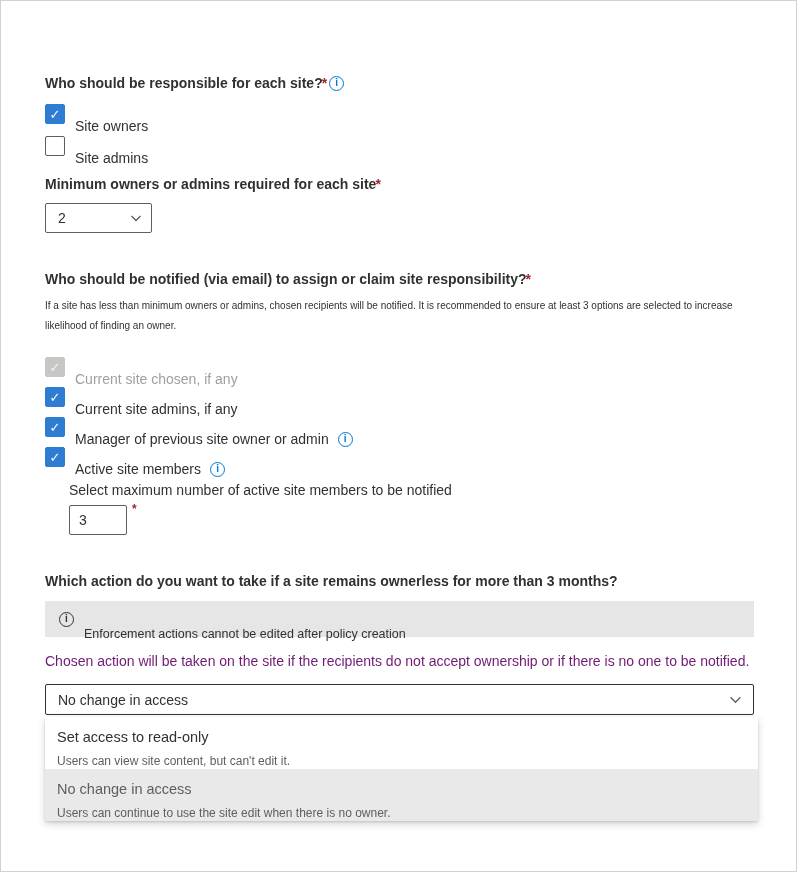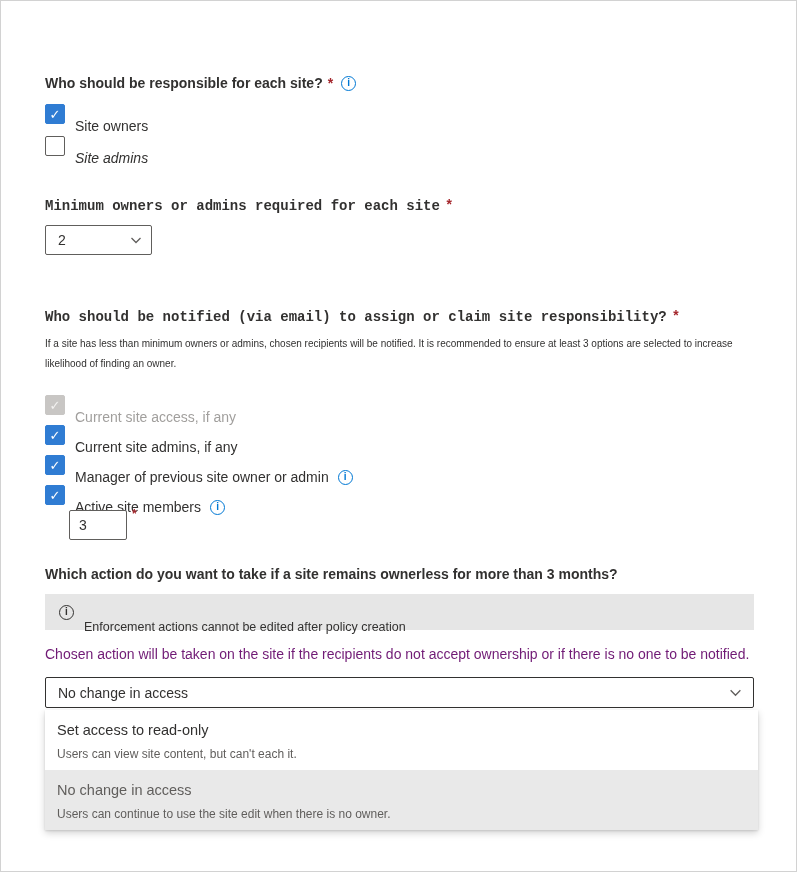--- a/index.html
+++ b/index.html
@@ -15,21 +15,21 @@
     background:#fff;
     overflow:hidden;
   }
   .content { padding:33px 44px 0 44px; }
 
   h1.page-title {
     font-size:25px; line-height:28px; font-weight:700; color:#201f1e;
   }
 
   .q-label {
-    display:flex; align-items:center; gap:6px;
+    display:flex; align-items:center; 
     font-size:14px; font-weight:700; color:#323130; line-height:20px;
   }
   .required { color:#a4262c; font-weight:700; margin-left:-1px; }
 
   .info-icon {
     width:15px; height:15px; border-radius:50%;
     display:inline-flex; align-items:center; justify-content:center;
     font-size:10px; line-height:1; font-weight:600;
     border:1px solid #0078d4; color:#0078d4; margin-left:2px;
     flex:none;
@@ -81,52 +81,52 @@
     margin-top:13px; width:709px; height:31px;
     border:1px solid #323130; border-radius:2px; background:#fff;
     display:flex; align-items:center; justify-content:space-between;
     padding:0 11px 0 12px; font-size:14px; color:#323130; cursor:pointer;
   }
 
   .listbox {
     margin-top:2px; width:713px; background:#fff;
     box-shadow:0 3.2px 7.2px rgba(0,0,0,0.18), 0 0.6px 1.8px rgba(0,0,0,0.11);
   }
-  .option { padding:11px 12px 8px 12px; cursor:pointer; }
+  .option { padding:11px 12px 0 12px; cursor:pointer; }
   .option .opt-title { font-size:14.5px; color:#323130; line-height:19px; }
   .option .opt-desc { font-size:12px; color:#605e5c; margin-top:7px; line-height:15px; }
   .option.selected { background:#e9e9e9; }
   .option.selected .opt-title { color:#605e5c; }
 
   .mt-sec1 { margin-top:39px; }
-  .mt-gap-lg { margin-top:40px;font-family:Liberation Mono, monospace; }
-  .mt-sec2 { margin-top:52px;font-family:Liberation Mono, monospace; }
+  .mt-gap-lg { margin-top:18px; }
+  .mt-sec2 { margin-top:36px; }
   .cb-group-2 { margin-top:10px; }
-  .mt-sec3 { margin-top:24px; }
+  .mt-sec3 { margin-top:36px; }
 </style>
 </head>
 <body>
 
 <div class="panel">
   <div class="content">
 
 
     <div class="q-label mt-sec1">
       <span>Who should be responsible for each site?</span>
       <span class="required">*</span>
       <span class="info-icon">i</span>
     </div>
 
     <div class="cb-row">
       <span class="checkbox checked">
         <span>✓</span>
       </span>
       <span class="cb-label">Site owners</span>
     </div>
-    <div class="cb-row" style="margin-top:12px;font-style:italic;">
+    <div class="cb-row" style="margin-top:12px;">
       <span class="checkbox"></span>
       <span class="cb-label">Site admins</span>
     </div>
 
     <div class="q-label mt-gap-lg">
       <span>Minimum owners or admins required for each site</span>
       <span class="required">*</span>
     </div>
     <div class="dropdown-sm">
       <span>2</span>
@@ -138,21 +138,21 @@
     <div class="q-label mt-sec2">
       <span>Who should be notified (via email) to assign or claim site responsibility?</span>
       <span class="required">*</span>
     </div>
     <div class="section-desc">If a site has less than minimum owners or admins, chosen recipients will be notified. It is recommended to ensure at least 3 options are selected to increase likelihood of finding an owner.</div>
 
     <div class="cb-row disabled" style="margin-top:21px;">
       <span class="checkbox checked disabled">
         <span>✓</span>
       </span>
-      <span class="cb-label">Current site access, if any</span>
+      <span class="cb-label">Current site chosen, if any</span>
     </div>
     <div class="cb-row cb-group-2">
       <span class="checkbox checked">
         <span>✓</span>
       </span>
       <span class="cb-label">Current site admins, if any</span>
     </div>
     <div class="cb-row cb-group-2">
       <span class="checkbox checked">
         <span>✓</span>
@@ -165,20 +165,21 @@
     <div class="cb-row cb-group-2">
       <span class="checkbox checked">
         <span>✓</span>
       </span>
       <span class="cb-label">
         <span>Active site members</span>
         <span class="info-icon">i</span>
       </span>
     </div>
 
+    <div class="sub-label">Select maximum number of active site members to be notified</div>
     <div class="num-input-wrap">
       <input class="num-input" type="text" value="3" style="">
       <span class="num-required">*</span>
     </div>
 
     <div class="q-label mt-sec3">
       <span>Which action do you want to take if a site remains ownerless for more than 3 months?</span>
     </div>
 
     <div class="notice-bar">
@@ -191,21 +192,21 @@
     <div class="select-lg">
       <span>No change in access</span>
       <svg class="chevron-svg" width="13" height="13" viewBox="0 0 12 12">
           <path d="M1.5 4 L6 8.5 L10.5 4" fill="none" stroke="#605e5c" stroke-width="1.2"></path>
         </svg>
     </div>
 
     <div class="listbox">
       <div class="option">
         <div class="opt-title">Set access to read-only</div>
-        <div class="opt-desc">Users can view site content, but can't each it.</div>
+        <div class="opt-desc">Users can view site content, but can't edit it.</div>
       </div>
       <div class="option selected">
         <div class="opt-title">No change in access</div>
         <div class="opt-desc">Users can continue to use the site edit when there is no owner.</div>
       </div>
     </div>
 
   </div>
 </div>
 

